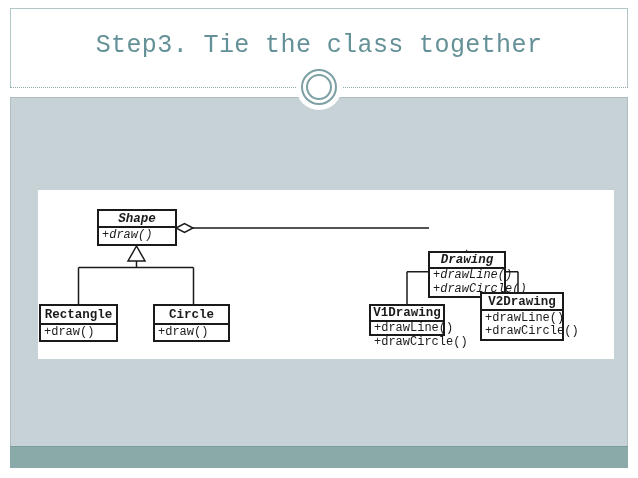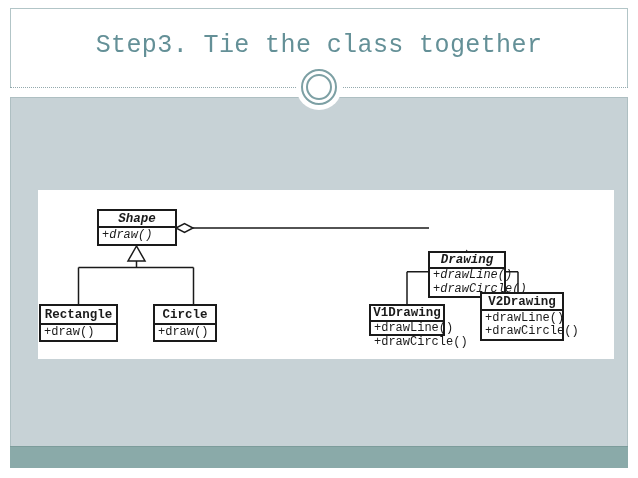--- a/index.html
+++ b/index.html
@@ -136,21 +136,21 @@
       </div>
     </div>
 
     <div class="uml-class" style="left:1px;top:114px;width:79px;height:38px;">
       <div class="uml-title" style="height:19px;">Rectangle</div>
       <div class="uml-methods">
         <div>+draw()</div>
       </div>
     </div>
 
-    <div class="uml-class" style="left:115px;top:114px;width:64px;height:38px;">
+    <div class="uml-class" style="left:115px;top:114px;width:77px;height:38px;">
       <div class="uml-title" style="height:19px;">Circle</div>
       <div class="uml-methods">
         <div>+draw()</div>
       </div>
     </div>
 
     <div class="uml-class" style="left:331px;top:114px;width:76px;height:32px;">
       <div class="uml-title" style="height:17px;">V1Drawing</div>
       <div class="uml-methods">
         <div>+drawLine()</div>

